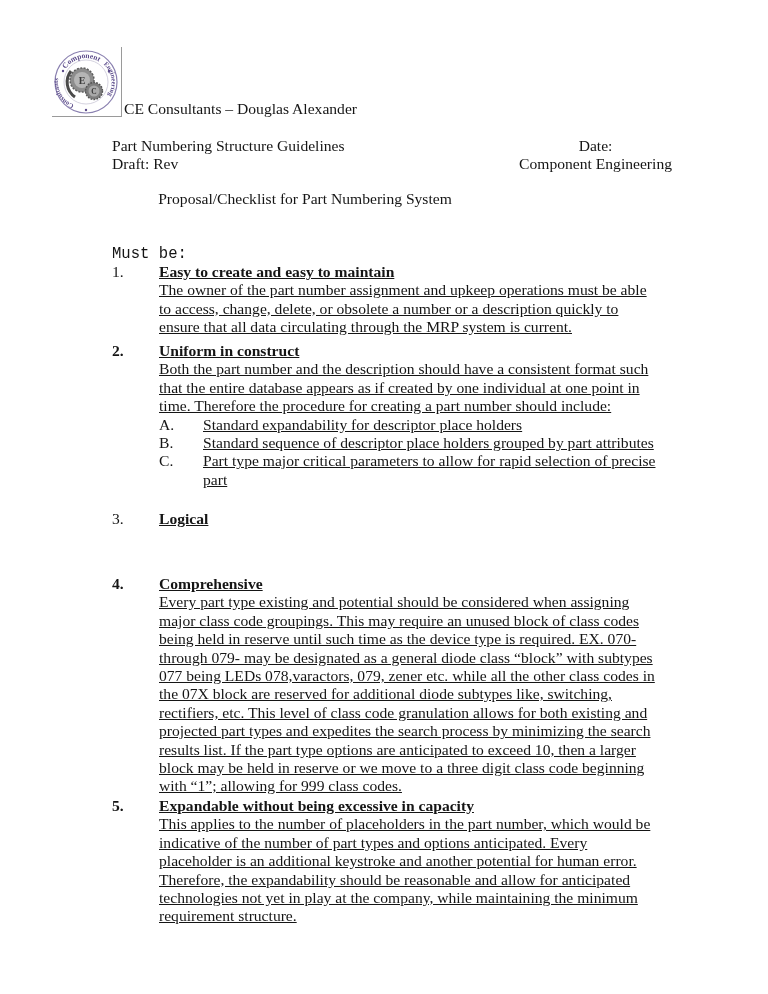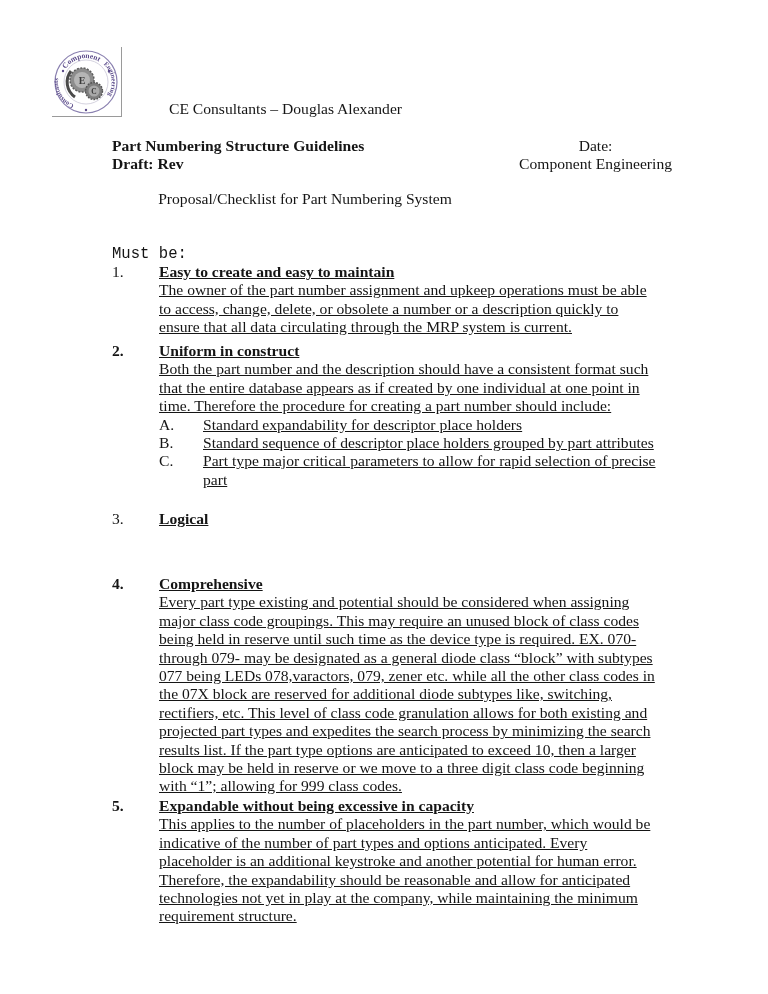--- a/index.html
+++ b/index.html
@@ -28,25 +28,24 @@
       height: 69px;
       border-right: 1.5px solid #9a9a9a;
       border-bottom: 1.5px solid #9a9a9a;
     }
     .logo-frame svg { position: absolute; left: 1px; top: 2px; }
     .company-line {
       position: absolute;
       left: 124px;
       top: 100px;
       white-space: nowrap;
-      margin-left: 45px;
     }
 
     
-    .meta-left { position: absolute; left: 112px; top: 137px; font-weight: bold; }
+    .meta-left { position: absolute; left: 112px; top: 137px; }
     .meta-right { position: absolute; right: 96px; top: 137px; text-align: center; }
     .meta-line { display: block; white-space: nowrap; }
 
     .doc-title {
       position: absolute;
       left: 0; width: 610px;
       top: 190px;
       text-align: center;
       white-space: nowrap;
     }

